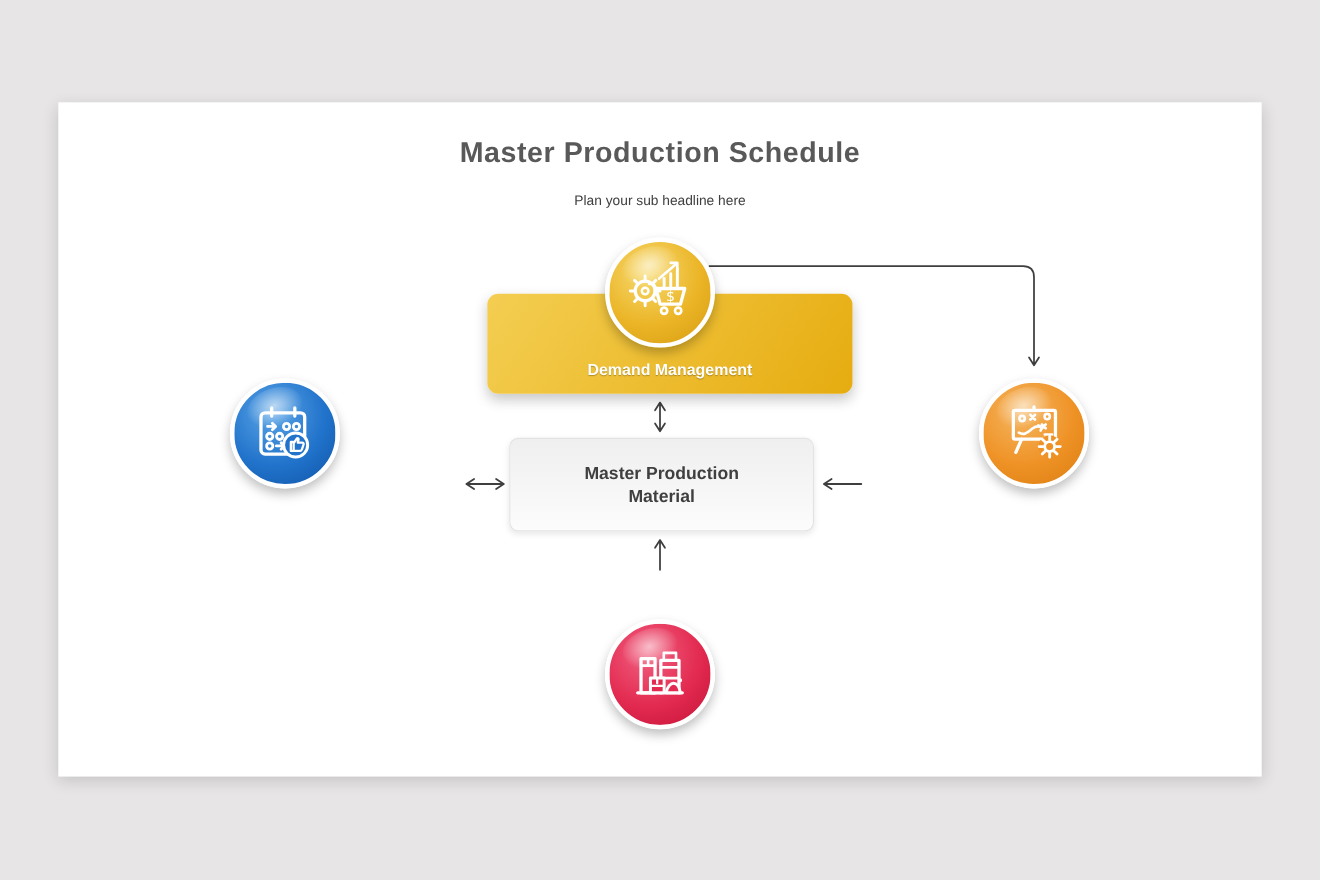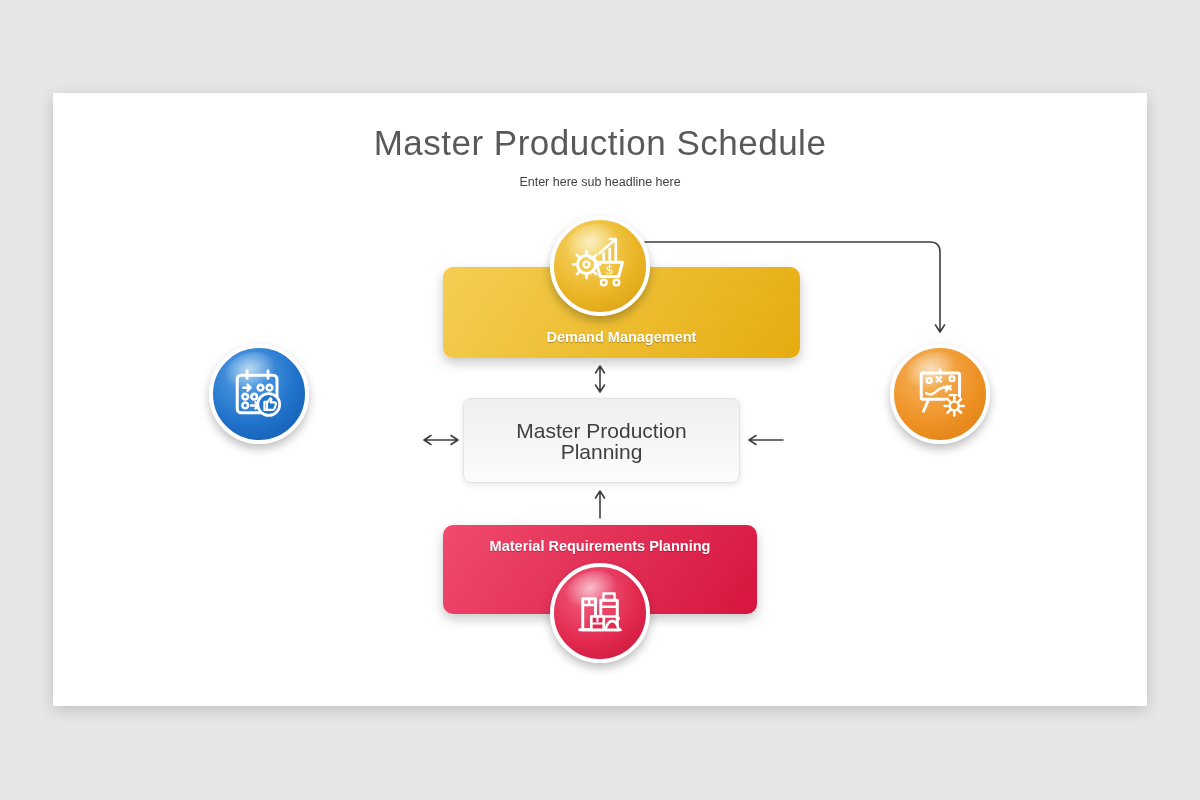--- a/index.html
+++ b/index.html
@@ -10,59 +10,59 @@
     overflow:hidden;
   }
   .stage { position:relative; width:1200px; height:800px; }
   .slide {
     position:absolute; left:53px; top:93px; width:1094px; height:613px;
     background: var(--slide-bg, #FFFFFF);
     box-shadow: 0 4px 14px rgba(0,0,0,.16);
   }
   .title {
     position:absolute; left:0; top:30px; width:100%;
-    text-align:center; font-size:35px; font-weight:400;
+    text-align:center; font-size:26px; font-weight:700;
     color: var(--title-text, #595959); letter-spacing:.5px;
   }
   .subtitle {
     position:absolute; left:0; top:82px; width:100%;
     text-align:center; font-size:12.5px;
     color: var(--subtitle-text, #404040);
   }
   .connectors { position:absolute; left:0; top:0; width:1094px; height:613px; z-index:1; }
   .node {
     position:absolute; border-radius:10px; z-index:2;
     box-shadow: 0 5px 12px rgba(0,0,0,.22);
   }
   .node-label {
     position:absolute; left:0; width:100%; text-align:center;
     color: var(--node-label-text, #FFFFFF);
     font-size:14.5px; font-weight:bold;
     text-shadow: 0 1px 1px rgba(0,0,0,.28);
   }
   .label-bottom { bottom:13px; }
   .label-top { top:13px; }
-  .node-demand         { left:390px; top:174px; width:357px; height:91px;
+  .node-demand         { left:390px; top:174px; width:332px; height:91px;
     background: linear-gradient(125deg, var(--demand-from), var(--demand-to)); }
   .node-rough-cut      { left:49px;  top:299px; width:315px; height:93px;
     background: linear-gradient(125deg, var(--rough-cut-from), var(--rough-cut-to)); }
   .node-production-plan{ left:731px; top:299px; width:313px; height:93px;
     background: linear-gradient(125deg, var(--production-plan-from), var(--production-plan-to)); }
   .node-mrp            { left:390px; top:432px; width:314px; height:89px;
     background: linear-gradient(125deg, var(--mrp-from), var(--mrp-to)); }
   .center-box {
     position:absolute; left:410px; top:305px; width:275px; height:83px;
     border-radius:8px; z-index:2;
     background: linear-gradient(180deg, var(--center-from), var(--center-to));
     border:1px solid var(--center-border);
     box-shadow: 0 2px 6px rgba(0,0,0,.10);
     display:flex; flex-direction:column; align-items:center; justify-content:center;
   }
   .center-line {
-    font-size:21px; font-weight:normal; line-height:21px;
+    font-size:16px; font-weight:bold; line-height:21px;
     color: var(--center-text, #3F3F3F); text-align:right;
   }
   .badge {
     position:absolute; width:100px; height:100px; border-radius:50%;
     border:4px solid #fff; box-sizing:border-box; z-index:3;
     box-shadow: 0 5px 10px rgba(0,0,0,.25);
   }
   .badge svg { position:absolute; left:10px; top:10px; width:72px; height:72px; }
   .gloss {
     position:absolute; left:12%; top:5%; width:56%; height:38%;
@@ -78,21 +78,21 @@
   .badge-mrp { left:497px; top:470px;
     background: radial-gradient(circle at 38% 30%, var(--mrp-circle-light), var(--mrp-circle) 55%, var(--mrp-circle-dark)); }
 </style>
 </head>
 <body>
 
 <div class="stage">
   <div class="slide">
 
     <div class="title">Master Production Schedule</div>
-    <div class="subtitle">Enter here sub headline here</div>
+    <div class="subtitle">Plan your sub headline here</div>
 
     <svg class="connectors" viewBox="0 0 1094 613" fill="none" stroke-linecap="round" stroke-linejoin="round">
       <g stroke="var(--arrow)" stroke-width="1.6">
         <path d="M371 347 H405 M378 342.5 L371 347 L378 351.5 M398 342.5 L405 347 L398 351.5"></path>
         <path d="M547 273 V299 M542.5 280 L547 273 L551.5 280 M542.5 292 L547 299 L551.5 292"></path>
         <path d="M730 347 H696 M703 342.5 L696 347 L703 351.5"></path>
         <path d="M547 425 V398 M542.5 405 L547 398 L551.5 405"></path>
         <path d="M592 149 H877 Q887 149 887 159 V239 M882.5 232 L887 239 L891.5 232"></path>
       </g>
     </svg>
@@ -149,40 +149,37 @@
           <path stroke-width="1.6" d="M14.8 23.5c3.5 2.2 6-.8 8.3-2.5 1.9-1.4 3.8-1.6 5.4-.6"></path>
           <path stroke-width="1.6" d="M26.6 19.2l2.2.9-.8 2.2"></path>
           <path stroke-width="1.5" d="M30.5 24.7h4.5 M30.5 26.6h3"></path>
           <circle cx="33.5" cy="32" r="6.8" stroke="none" style="fill:var(--production-plan-circle)"></circle>
           <circle cx="33.5" cy="32" r="3" stroke-width="1.7"></circle>
           <path stroke-width="1.7" d="M33.5 25.6v2.3 M33.5 36.1v2.3 M27.1 32h2.3 M37.6 32h2.3 M29 27.5l1.6 1.6 M36.4 34.9l1.6 1.6 M29 36.5l1.6-1.6 M36.4 29.1l1.6-1.6"></path>
         </g>
       </svg>
     </div>
 
-    <div class="node node-mrp">
-      <span class="node-label label-top">Material Requirements Planning</span>
-    </div>
     <div class="badge badge-mrp">
       <span class="gloss"></span>
       <svg viewBox="0 0 48 48">
         <g stroke="#fff" stroke-width="2" fill="none" stroke-linecap="round" stroke-linejoin="round">
           <path d="M10.5 35.2h27"></path>
           <rect x="12.5" y="14.5" width="8.5" height="20.7"></rect>
           <path stroke-width="1.6" d="M12.5 18.7h8.5 M16.8 14.5v4.2"></path>
           <path d="M24.5 35.2V15.5h11v19.7"></path>
           <path stroke-width="1.6" d="M24.5 19.8h11 M24.5 26.3h11"></path>
           <rect x="26.3" y="11" width="7.4" height="4.5" stroke-width="1.6"></rect>
           <rect x="18.2" y="26.2" width="8.3" height="9" stroke-width="1.8" style="fill:var(--mrp-circle)"></rect>
           <path stroke-width="1.4" d="M22.3 26.2v3.2 M18.2 31h8.3"></path>
           <path stroke-width="1.8" style="fill:var(--mrp-circle)" d="M27.6 35.2c.9-3.8 2.9-5.8 4.6-5.8 1.9 0 3.6 2.4 4.2 5.8z"></path>
           <circle cx="36.2" cy="27.6" r=".6" stroke-width="1.2"></circle>
         </g>
       </svg>
     </div>
 
     <div class="center-box">
       <div class="center-line">Master Production</div>
-      <div class="center-line">Planning</div>
+      <div class="center-line">Material</div>
     </div>
 
   </div>
 </div>
 
 </body></html>

